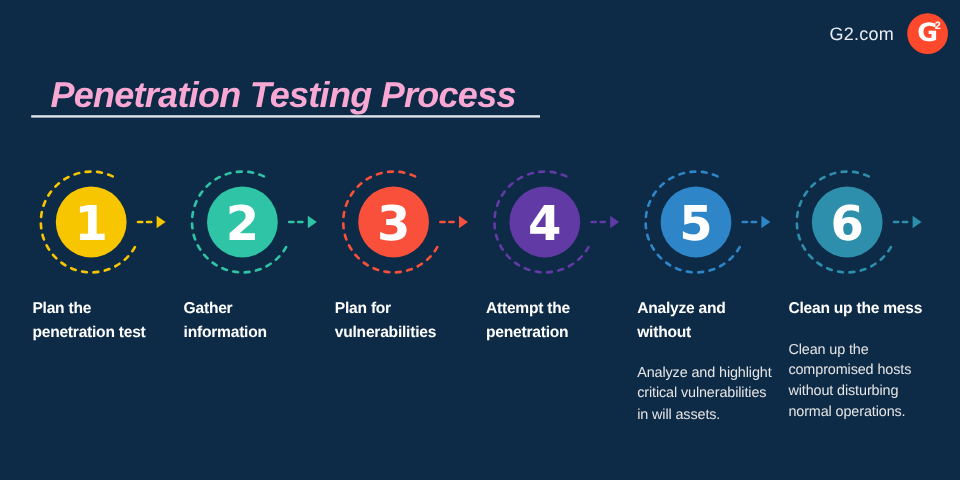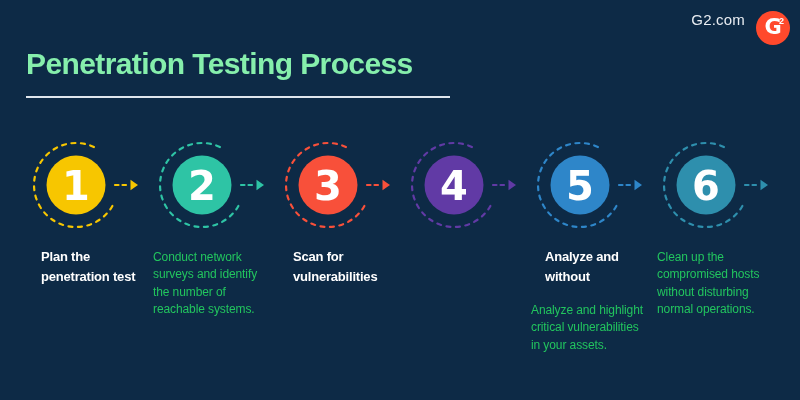--- a/index.html
+++ b/index.html
@@ -14,21 +14,21 @@
     background: #0D2A46;
     font-family: "Liberation Sans", sans-serif;
   }
 
   
   .topbar {
     position: absolute;
     top: 11px;
     right: 10px;
     display: flex;
-    align-items: flex-start;
+    align-items: center;
     gap: 11px;
   }
   .brand {
     color: #E9EDF2;
     font-size: 15px;
     letter-spacing: 0.2px;
   }
   .logo {
     width: 34px;
     height: 34px;
@@ -50,26 +50,27 @@
     top: 5px;
     right: 6px;
     font-size: 9px;
   }
 
   
   h1.page-title {
     position: absolute;
     left: 26px;
     top: 47px;
-    margin: 0;
-    color: #86efac;
+    margin: 16px;
+    color: #f9a8d4;
     font-size: 30px;
     font-weight: bold;
     letter-spacing: -0.6px;
     white-space: nowrap;
+    font-style: italic;
   }
   .title-underline {
     position: absolute;
     left: 26px;
     top: 96px;
     width: 424px;
     height: 2px;
     background: #DFE5EC;
   }
 
@@ -103,32 +104,32 @@
   }
   .arrow-head { fill: currentColor; }
   .disc { fill: currentColor; }
   .num {
     fill: #FFFFFF;
     font-family: "DejaVu Sans", sans-serif;
     font-weight: bold;
     font-size: 40px;
   }
   h3.step-title {
-    margin: 14px 0 0 28px;
+    margin: 14px 0 0 14px;
     width: 112px;
     color: #FFFFFF;
     font-size: 13px;
     line-height: 1.5;
     letter-spacing: -0.2px;
     font-weight: bold;
   }
   p.step-desc {
     margin: 16px 0 0 14px;
     width: 118px;
-    color: #22c55e;
+    color: #e5e5e5;
     font-size: 12px;
     line-height: 1.45;
     letter-spacing: -0.1px;
   }
 </style>
 </head>
 <body>
 
 <div class="topbar">
   <span class="brand">G2.com</span>
@@ -159,68 +160,70 @@
   <div class="step" style="color: rgb(46, 196, 165);">
     <div class="step-graphic">
       <svg width="126" height="96" viewBox="0 0 126 96">
         <path class="ring" d="M99.4 69 A42 42 0 1 1 84 11.6"></path>
         <path class="arrow-line" d="M102 48 h13"></path>
         <path class="arrow-head" d="M117.5 42.8 L125 48 L117.5 53.2 Z"></path>
         <circle class="disc" cx="63" cy="48" r="29.5"></circle>
         <text class="num" x="63" y="63" text-anchor="middle">2</text>
       </svg>
     </div>
-    <p class="step-desc">Conduct network surveys and identify the number of reachable systems.</p>
+    <h3 class="step-title">Gather information</h3>
   </div>
 
   <div class="step" style="color: rgb(248, 80, 58);">
     <div class="step-graphic">
       <svg width="126" height="96" viewBox="0 0 126 96">
         <path class="ring" d="M99.4 69 A42 42 0 1 1 84 11.6"></path>
         <path class="arrow-line" d="M102 48 h13"></path>
         <path class="arrow-head" d="M117.5 42.8 L125 48 L117.5 53.2 Z"></path>
         <circle class="disc" cx="63" cy="48" r="29.5"></circle>
         <text class="num" x="63" y="63" text-anchor="middle">3</text>
       </svg>
     </div>
-    <h3 class="step-title">Scan for vulnerabilities</h3>
+    <h3 class="step-title">Plan for vulnerabilities</h3>
   </div>
 
   <div class="step" style="color: rgb(97, 58, 165);">
     <div class="step-graphic">
       <svg width="126" height="96" viewBox="0 0 126 96">
         <path class="ring" d="M99.4 69 A42 42 0 1 1 84 11.6"></path>
         <path class="arrow-line" d="M102 48 h13"></path>
         <path class="arrow-head" d="M117.5 42.8 L125 48 L117.5 53.2 Z"></path>
         <circle class="disc" cx="63" cy="48" r="29.5"></circle>
         <text class="num" x="63" y="63" text-anchor="middle">4</text>
       </svg>
     </div>
+    <h3 class="step-title">Attempt the penetration</h3>
   </div>
 
   <div class="step" style="color: rgb(46, 134, 201);">
     <div class="step-graphic">
       <svg width="126" height="96" viewBox="0 0 126 96">
         <path class="ring" d="M99.4 69 A42 42 0 1 1 84 11.6"></path>
         <path class="arrow-line" d="M102 48 h13"></path>
         <path class="arrow-head" d="M117.5 42.8 L125 48 L117.5 53.2 Z"></path>
         <circle class="disc" cx="63" cy="48" r="29.5"></circle>
         <text class="num" x="63" y="63" text-anchor="middle">5</text>
       </svg>
     </div>
     <h3 class="step-title">Analyze and without</h3>
-    <p class="step-desc">Analyze and highlight critical vulnerabilities in your assets.</p>
+    <p class="step-desc">Analyze and highlight critical vulnerabilities in will assets.</p>
   </div>
 
   <div class="step" style="color: rgb(46, 143, 173);">
     <div class="step-graphic">
       <svg width="126" height="96" viewBox="0 0 126 96">
         <path class="ring" d="M99.4 69 A42 42 0 1 1 84 11.6"></path>
         <path class="arrow-line" d="M102 48 h13"></path>
         <path class="arrow-head" d="M117.5 42.8 L125 48 L117.5 53.2 Z"></path>
         <circle class="disc" cx="63" cy="48" r="29.5"></circle>
         <text class="num" x="63" y="63" text-anchor="middle">6</text>
       </svg>
     </div>
+    <h3 class="step-title">Clean up the mess</h3>
     <p class="step-desc">Clean up the compromised hosts without disturbing normal operations.</p>
   </div>
 
 </div>
 
 </body></html>

